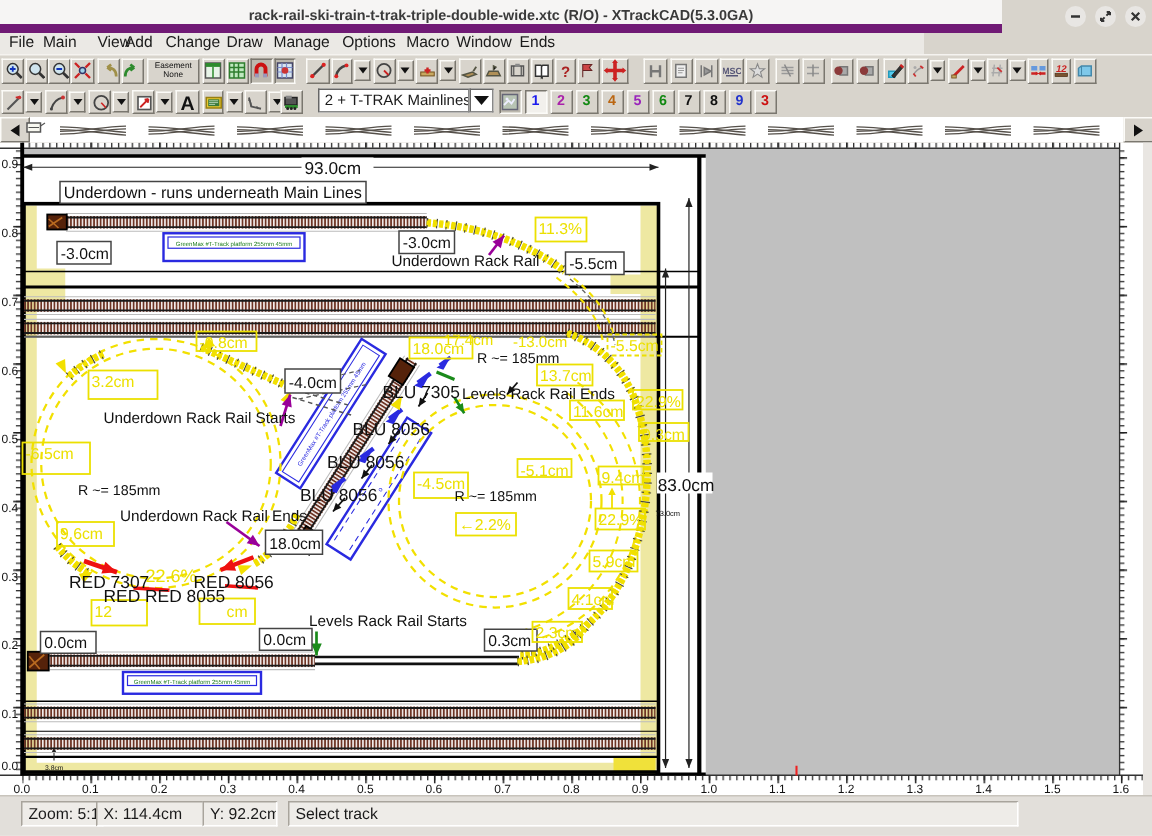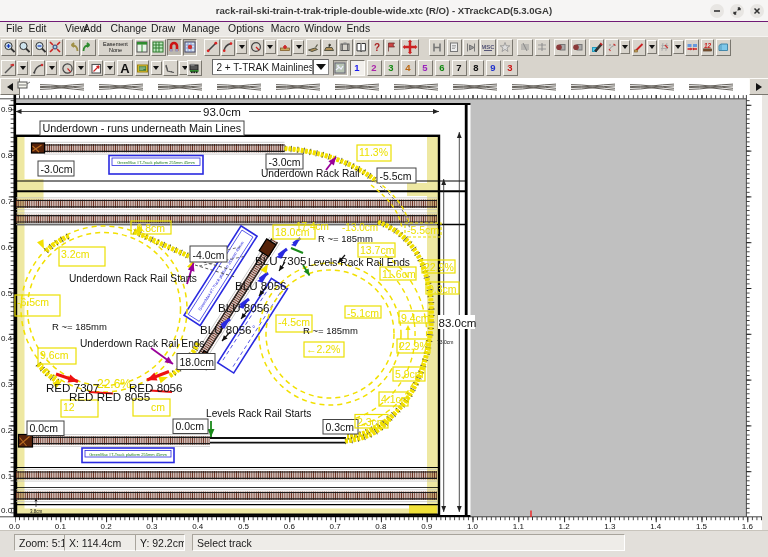--- a/index.html
+++ b/index.html
@@ -1,20 +1,20 @@
 <!DOCTYPE html>
 <html><head><meta charset="utf-8"><style>
 * { margin:0; padding:0; box-sizing:border-box; }
 html,body { width:768px; height:557px; overflow:hidden; font-family:"Liberation Sans",sans-serif; }
 #root { position:relative; width:768px; height:557px; background:#d8d4cc; }
-#title { position:absolute; left:0; top:0; width:768px; height:22px; background:#f6f5f4; border-bottom:1px solid #701a75; }
+#title { position:absolute; left:0; top:0; width:668px; height:22px; background:#f6f5f4; border-bottom:6px solid #701a75; }
 #title .t { position:absolute; width:100%; text-align:center; top:5px; font-size:9.6px; font-weight:bold; color:#3a3a3a; }
 .wb { position:absolute; top:3.5px; width:14px; height:14px; border-radius:50%; background:#e8e6e3; }
 .wb svg { position:absolute; left:3px; top:3px; }
-#menu { position:absolute; left:0; top:22px; width:768px; height:14px; background:#ebe9e5; font-size:10.4px; color:#1a1a1a; }
+#menu { position:absolute; left:0; top:22px; width:616px; height:14px; background:#ebe9e5; font-size:10.4px; color:#1a1a1a; }
 #menu span { position:absolute; top:0.5px; }
 #tb { position:absolute; left:0; top:36px; width:768px; height:42px; background:#d8d4cc; border-top:1px solid #f5f3f0; }
 .b { position:absolute; background:#d8d4cc; border-top:1px solid #fcfbf8; border-left:1px solid #fcfbf8; border-right:1px solid #7a776f; border-bottom:1px solid #7a776f; display:flex; align-items:center; justify-content:center; }
 .b.pressed { background:#bcb8ae; border-top:1px solid #7a776f; border-left:1px solid #7a776f; border-right:1px solid #fcfbf8; border-bottom:1px solid #fcfbf8; }
 .num.pressed { background:#f2f0ec; }
 .tri { width:0; height:0; border-left:3.5px solid transparent; border-right:3.5px solid transparent; border-top:4.5px solid #111; }
 .tribig { width:0; height:0; border-left:5px solid transparent; border-right:5px solid transparent; border-top:6.5px solid #111; }
 .ease { font-size:5.5px; line-height:6px; text-align:center; color:#111; }
 .num { font-size:9.5px; font-weight:bold; }
 .combo { position:absolute; background:#fff; border:1px solid #888; border-top-color:#666; border-left-color:#666; font-size:10px; color:#1a1a1a; padding:2.5px 0 0 4px; white-space:nowrap; overflow:hidden; }
@@ -42,21 +42,21 @@
         </svg>
       </div>
 <div class="wb" style="left:750px">
         <svg width="8" height="8" viewBox="0 0 8 8">
           <path d="M1.5 1.5 L6.5 6.5 M6.5 1.5 L1.5 6.5" stroke="#333" stroke-width="1.5"></path>
         </svg>
       </div>
 </div>
 <div id="menu">
       <span style="left:6px">File</span>
-      <span style="left:28.6px">Edit</span>
+      <span style="left:28.6px">Main</span>
       <span style="left:65px">View</span>
       <span style="left:83.3px">Add</span>
       <span style="left:110.4px">Change</span>
       <span style="left:151px">Draw</span>
       <span style="left:182.3px">Manage</span>
       <span style="left:228.1px">Options</span>
       <span style="left:270.8px">Macro</span>
       <span style="left:304.2px">Window</span>
       <span style="left:346.4px">Ends</span>
     </div>
@@ -867,14 +867,14 @@
       <text x="218" y="312" class="bt" font-size="11.6">BLU 8056</text>
       <text x="200" y="334" class="bt" font-size="11.6">BLU 8056</text>
       <text x="46" y="392" class="bt" font-size="11.6">RED 7307</text>
       <text x="129" y="392" class="bt" font-size="11.6">RED 8056</text>
       <text x="69" y="401" class="bt" font-size="11.6">RED  RED 8055</text>
     </svg>
 <div id="status">
 <div class="sf" style="left:2px;width:55px">Zoom: 5:1</div>
 <div class="sf" style="left:52px;width:72px">X: 114.4cm</div>
 <div class="sf" style="left:123px;width:50px">Y: 92.2cm</div>
-<div class="sf" style="left:180px;width:433px">Select track</div>
+<div class="sf" style="left:180px;width:487px">Select track</div>
 </div>
 </div>
 </body></html>

